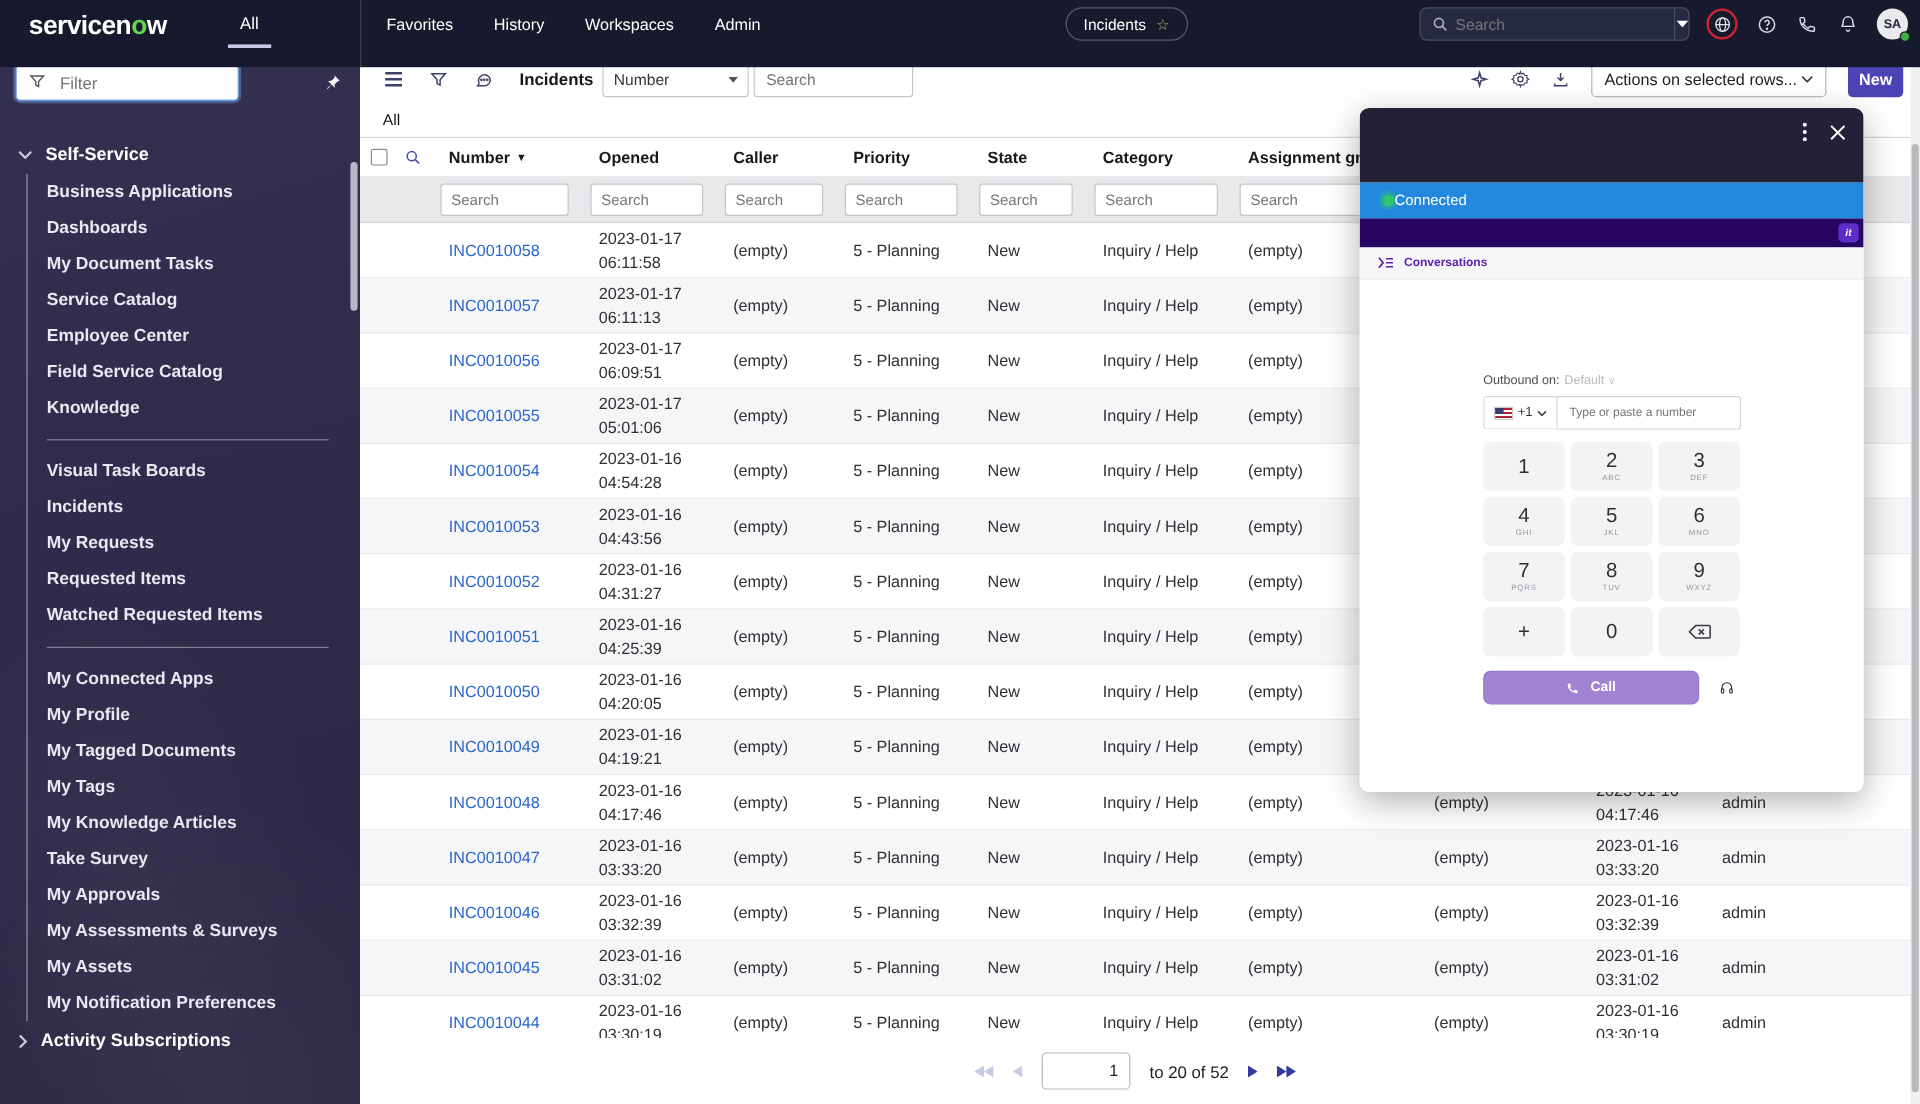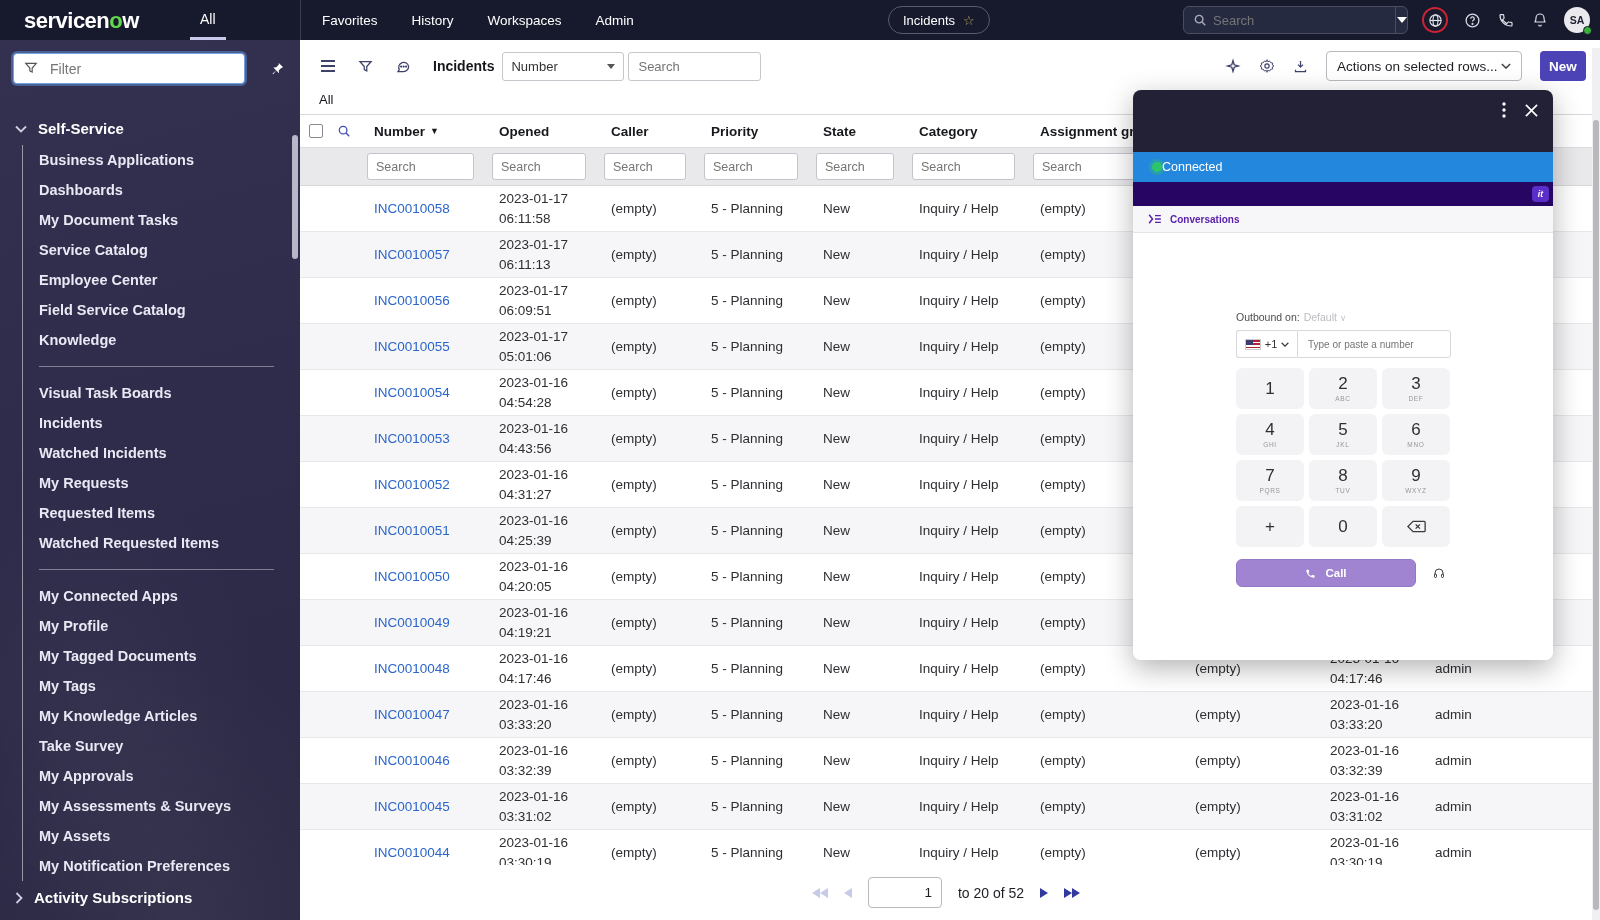--- a/index.html
+++ b/index.html
@@ -4,21 +4,21 @@
 <style>
   * { box-sizing: border-box; }
   html,body { margin:0; padding:0; }
   body {
     width:1600px; height:920px; position:relative; overflow:hidden;
     font-family:"Liberation Sans", sans-serif; background:#fff;
   }
   svg { display:block; }
 
   
-  .topbar { position:absolute; top:0; left:0; right:0; height:40px; background:#171a2c; color:#fff; z-index:70; }
+  .topbar { position:absolute; top:0; left:0; right:0; height:56px; background:#171a2c; color:#fff; z-index:70; }
   .logo { position:absolute; left:24px; top:8px; font-size:22px; font-weight:700; letter-spacing:-0.5px; color:#fff; }
   .logo-o { color:#63d84c; }
   .tab-all { position:absolute; left:190px; top:0; height:40px; padding:0 10px; display:flex; align-items:center;
              font-size:14px; border-bottom:3px solid #c9c7ea; color:#fff; }
   .topbar-divider { position:absolute; left:300px; top:0; bottom:0; width:1px; background:#3a3d52; }
   .topnav { position:absolute; left:322px; top:0; height:40px; display:flex; align-items:center; gap:34px; }
   .topnav-item { font-size:13.5px; color:#fff; cursor:default; }
   .pill { position:absolute; left:888px; top:6px; height:28px; padding:0 14px; border:1px solid #565a70; border-radius:15px;
           display:flex; align-items:center; gap:8px; font-size:13px; color:#fff; }
   .pill-star { color:#b5a55f; font-size:13px; }
@@ -32,21 +32,21 @@
   .avatar { position:relative; width:26px; height:26px; border-radius:50%; background:#e9e9ee; color:#1d2033;
             font-size:10.5px; font-weight:700; display:flex; align-items:center; justify-content:center; }
   .avatar .presence { position:absolute; right:-2px; bottom:-2px; width:9px; height:9px; border-radius:50%; background:#38b23a; border:1.5px solid #171a2c; }
 
   
   .sidebar { position:absolute; top:40px; left:0; width:300px; bottom:0; color:#e9e7f4; overflow:hidden; z-index:10;
     background-image: radial-gradient(120% 50% at 60% 100%, rgba(255,255,255,.05), rgba(255,255,255,0) 60%),
                       radial-gradient(90% 40% at 30% 75%, rgba(255,255,255,.035), rgba(255,255,255,0) 65%),
                       linear-gradient(165deg,#343150 0%, #2d2b49 55%, #2a2843 100%); }
   .filter-row { position:absolute; top:13px; left:13px; right:10px; display:flex; align-items:center; }
-  .filter-wrap { position:relative; width:232px; }
+  .filter-wrap { position:relative; width:186px; }
   .filter-wrap input { width:100%; height:31px; border:1px solid #76a3de; border-radius:4px; outline:none;
                        box-shadow:0 0 0 2px rgba(96,145,219,.5); padding:0 8px 0 36px; font-size:14px; color:#333; font-family:inherit; }
   .filter-funnel { position:absolute; left:11px; top:8px; color:#555; }
   .pin-btn { margin-left:auto; color:#fff; width:26px; height:26px; display:flex; align-items:center; justify-content:center; }
   .side-scroll { position:absolute; right:2px; top:95px; width:6px; height:124px; background:rgba(230,230,240,.75); border-radius:3px; z-index:5; }
   .nav-scroll { position:absolute; top:58px; left:0; right:0; bottom:0; padding-top:14px; }
   .section-header { display:flex; align-items:center; gap:11px; padding-left:15px; height:33px; font-size:15px; font-weight:700; color:#fff; }
   .section-header svg { color:#cfcde0; }
   .nav-groups { margin-left:22px; border-left:1px solid rgba(255,255,255,.5);font-weight:bold; }
   .nav-item { height:30px; display:flex; align-items:center; padding-left:16px; font-size:14.5px; color:#eae8f4; }
@@ -229,21 +229,20 @@
         <div class="nav-item">Business Applications</div>
         <div class="nav-item">Dashboards</div>
         <div class="nav-item">My Document Tasks</div>
         <div class="nav-item">Service Catalog</div>
         <div class="nav-item">Employee Center</div>
         <div class="nav-item">Field Service Catalog</div>
         <div class="nav-item">Knowledge</div>
         <div class="nav-divider"></div>
         <div class="nav-item">Visual Task Boards</div>
         <div class="nav-item">Incidents</div>
-        <div class="nav-item">Watched Incidents</div>
         <div class="nav-item">My Requests</div>
         <div class="nav-item">Requested Items</div>
         <div class="nav-item">Watched Requested Items</div>
         <div class="nav-divider"></div>
         <div class="nav-item">My Connected Apps</div>
         <div class="nav-item">My Profile</div>
         <div class="nav-item">My Tagged Documents</div>
         <div class="nav-item">My Tags</div>
         <div class="nav-item">My Knowledge Articles</div>
         <div class="nav-item">Take Survey</div>

